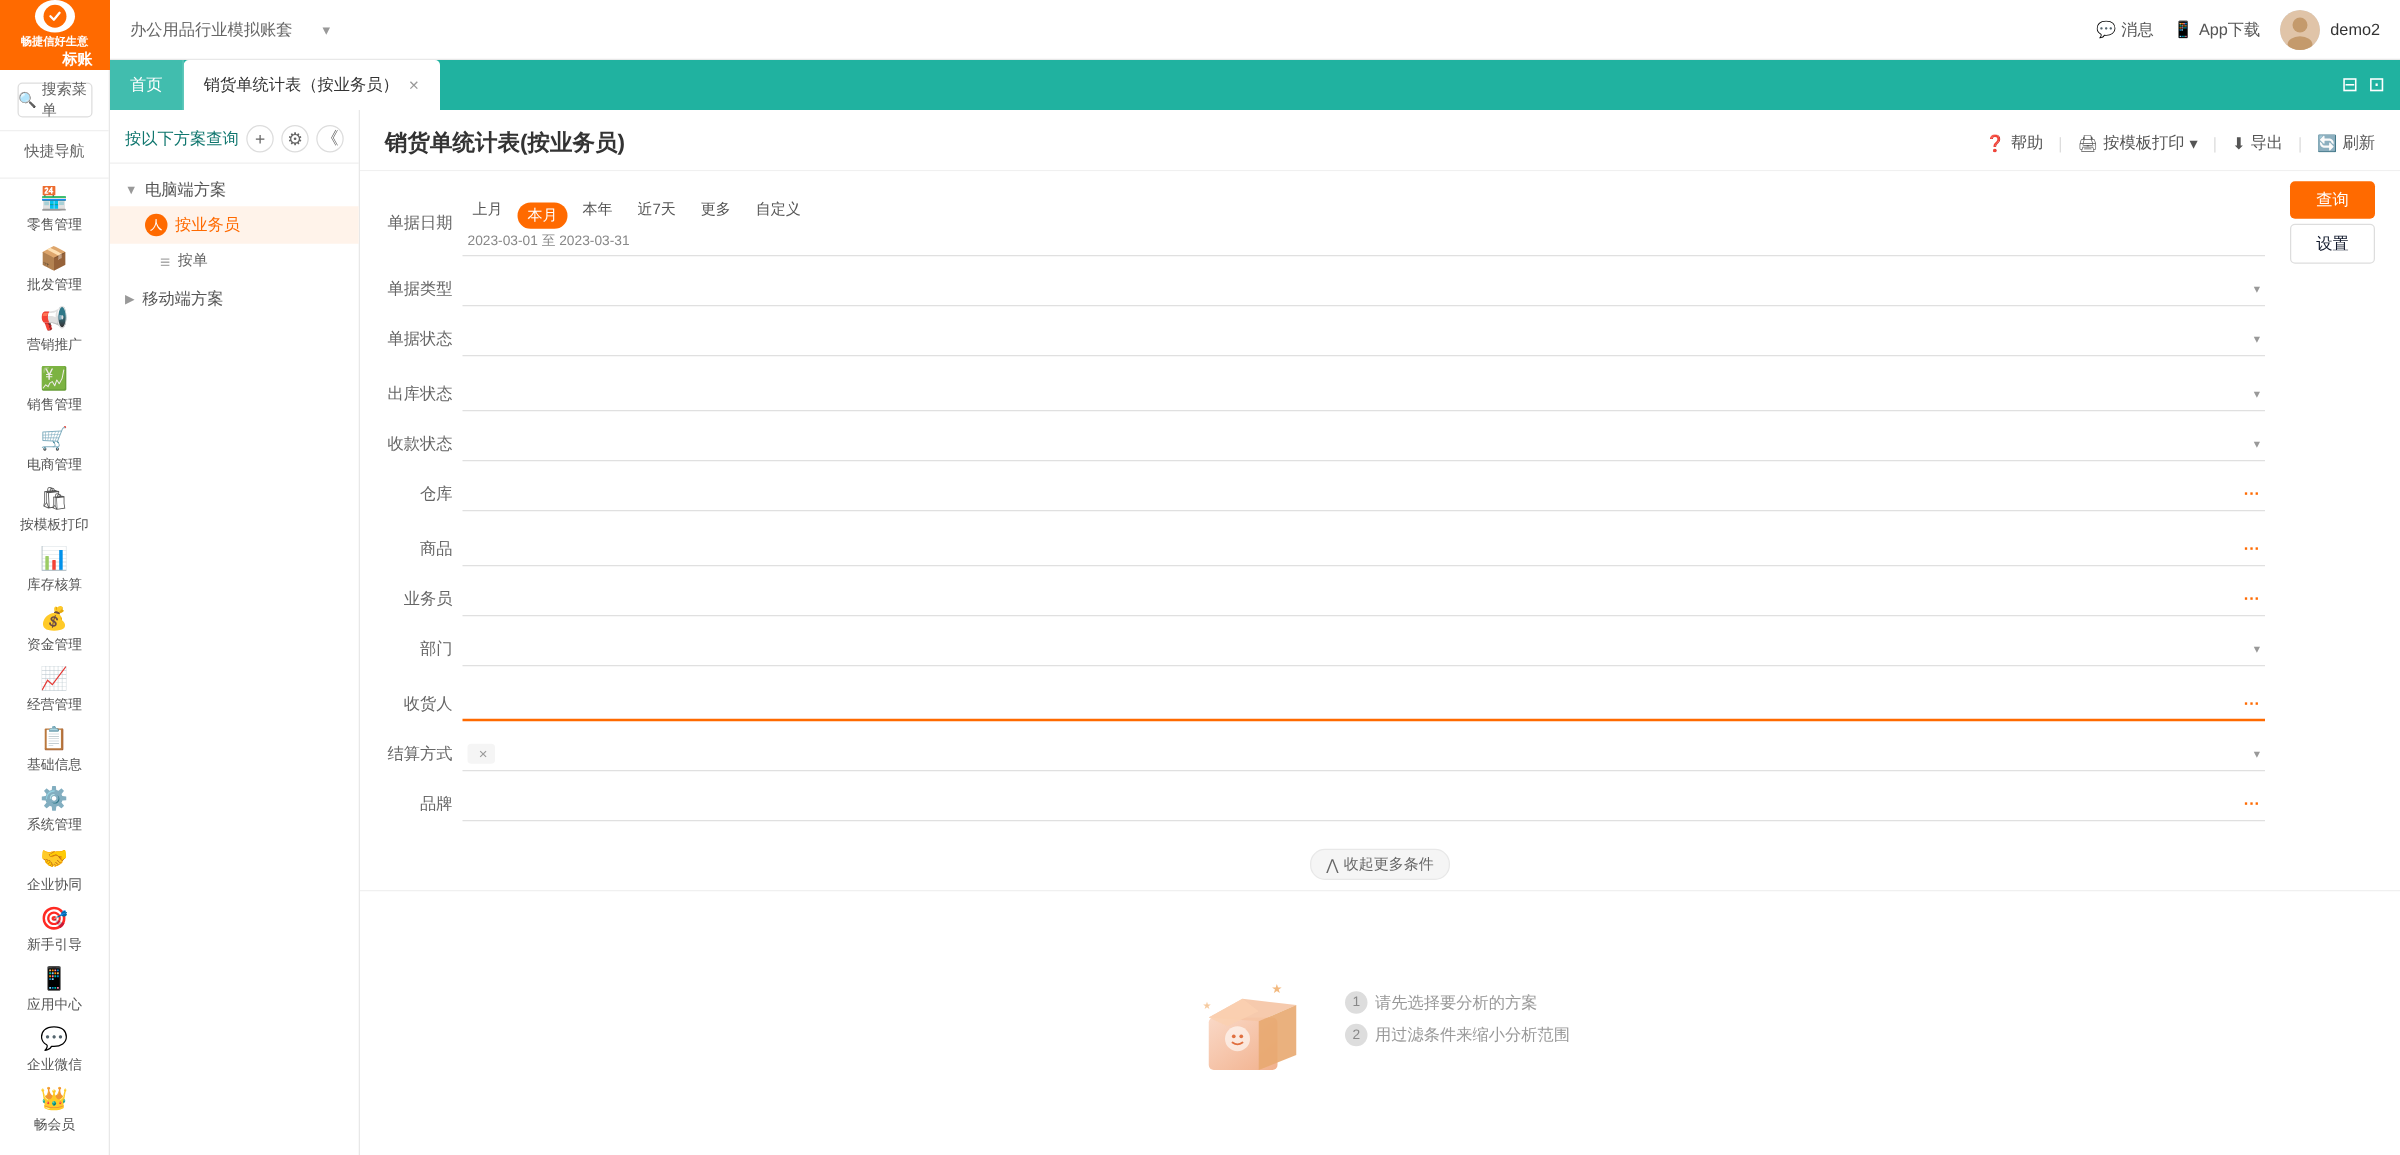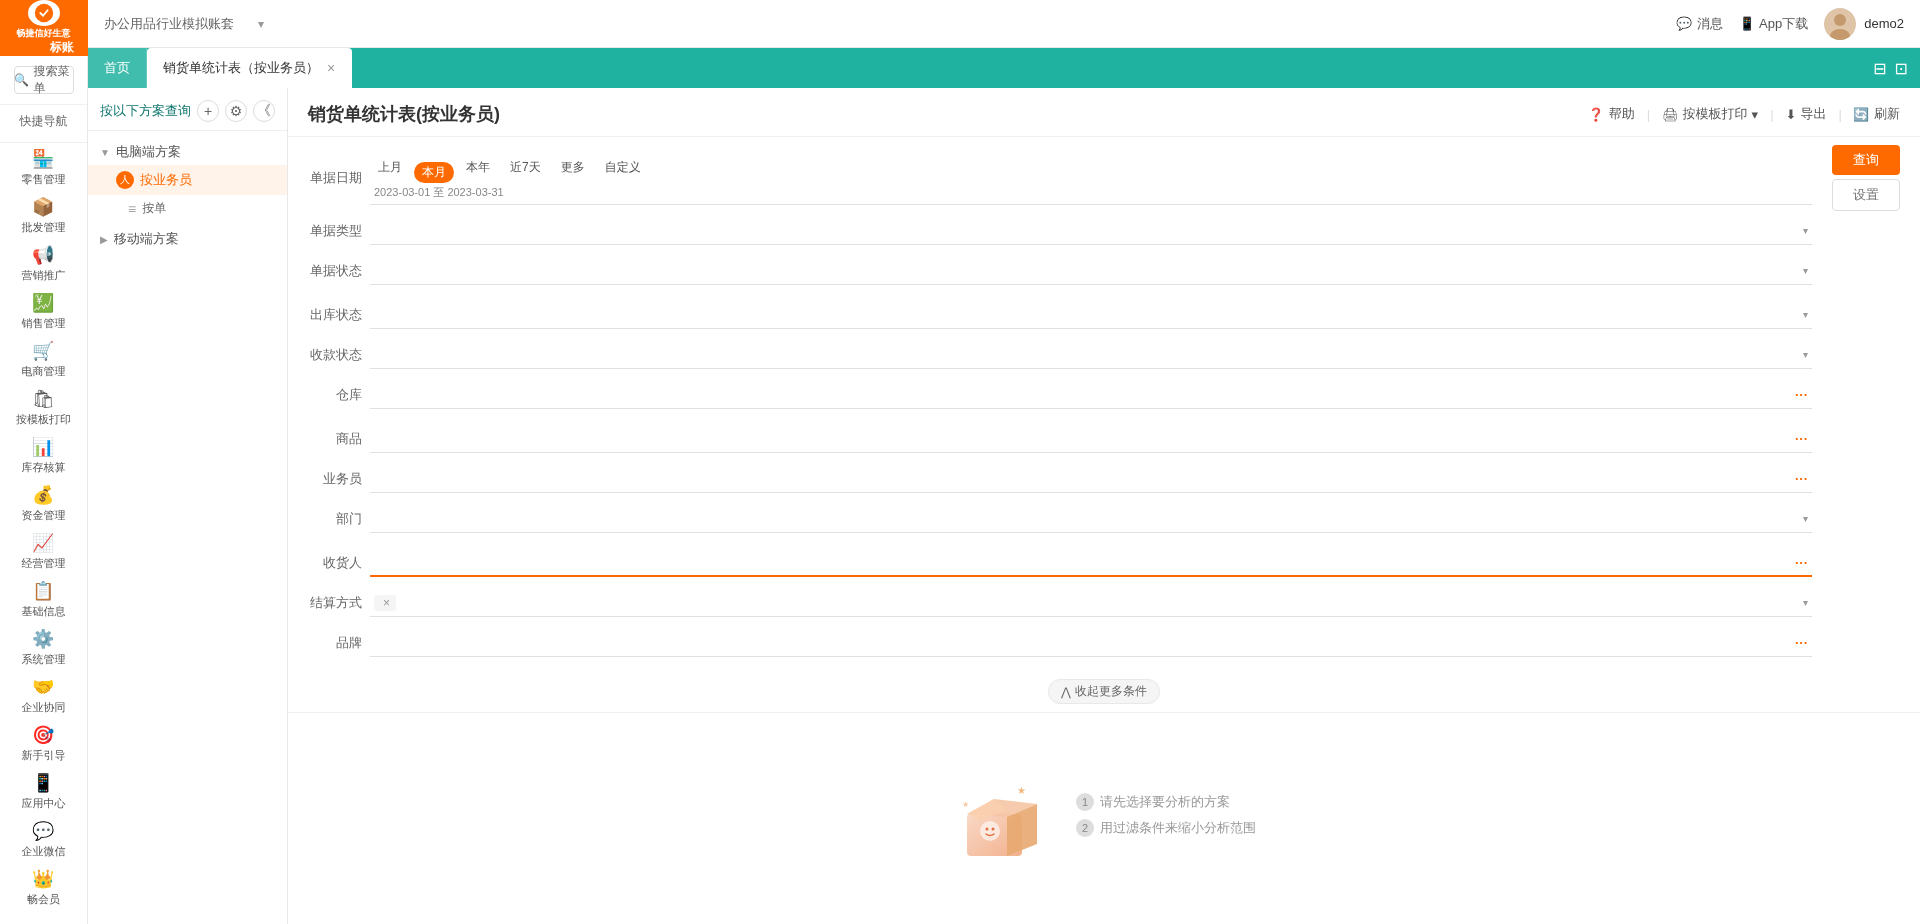--- a/index.html
+++ b/index.html
@@ -338,21 +338,21 @@
       background: #ff6a00;
       color: white;
       border: none;
       border-radius: 4px;
       padding: 6px 20px;
       font-size: 13px;
       cursor: pointer;
     }
     .btn-settings {
       background: white;
-      color: #737373;
+      color: #0f172a;
       border: 1px solid #ddd;
       border-radius: 4px;
       padding: 6px 20px;
       font-size: 13px;
       cursor: pointer;
     }
 
     
     .collapse-row {
       display: flex;

